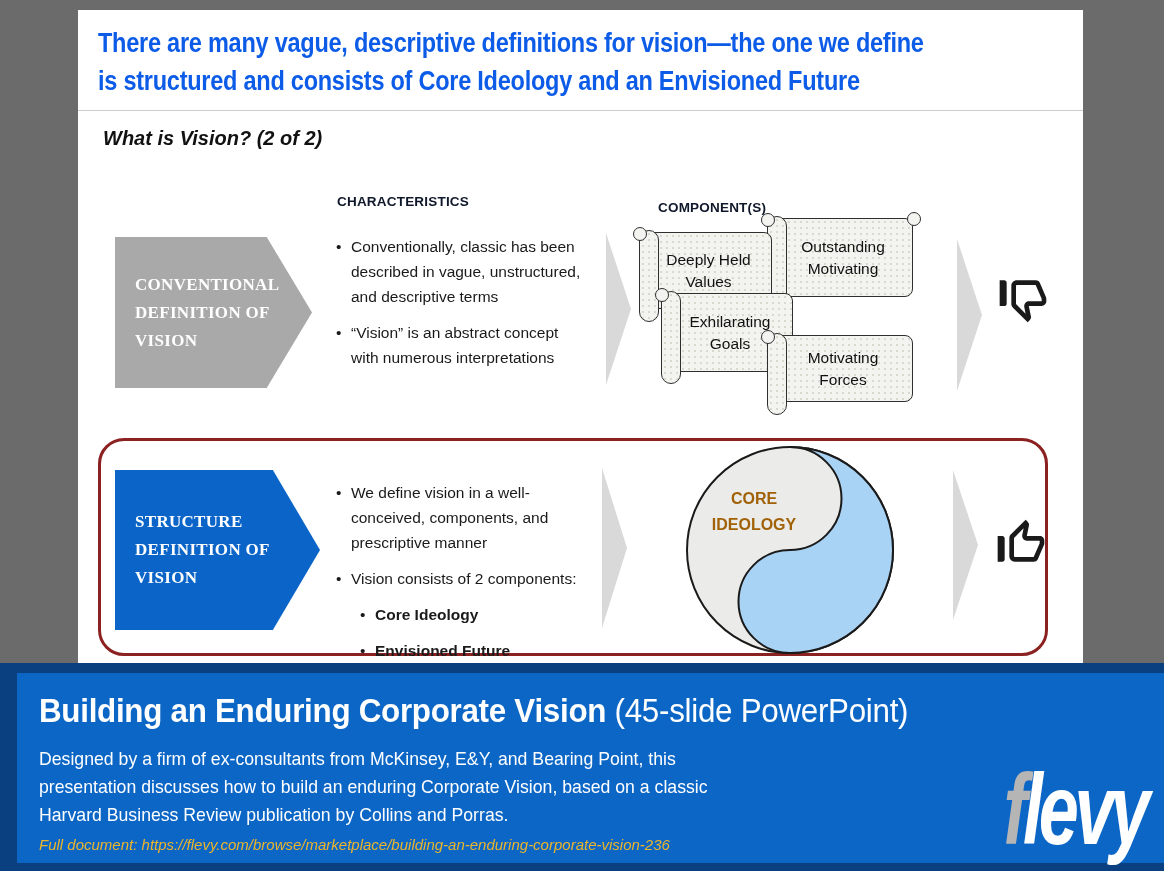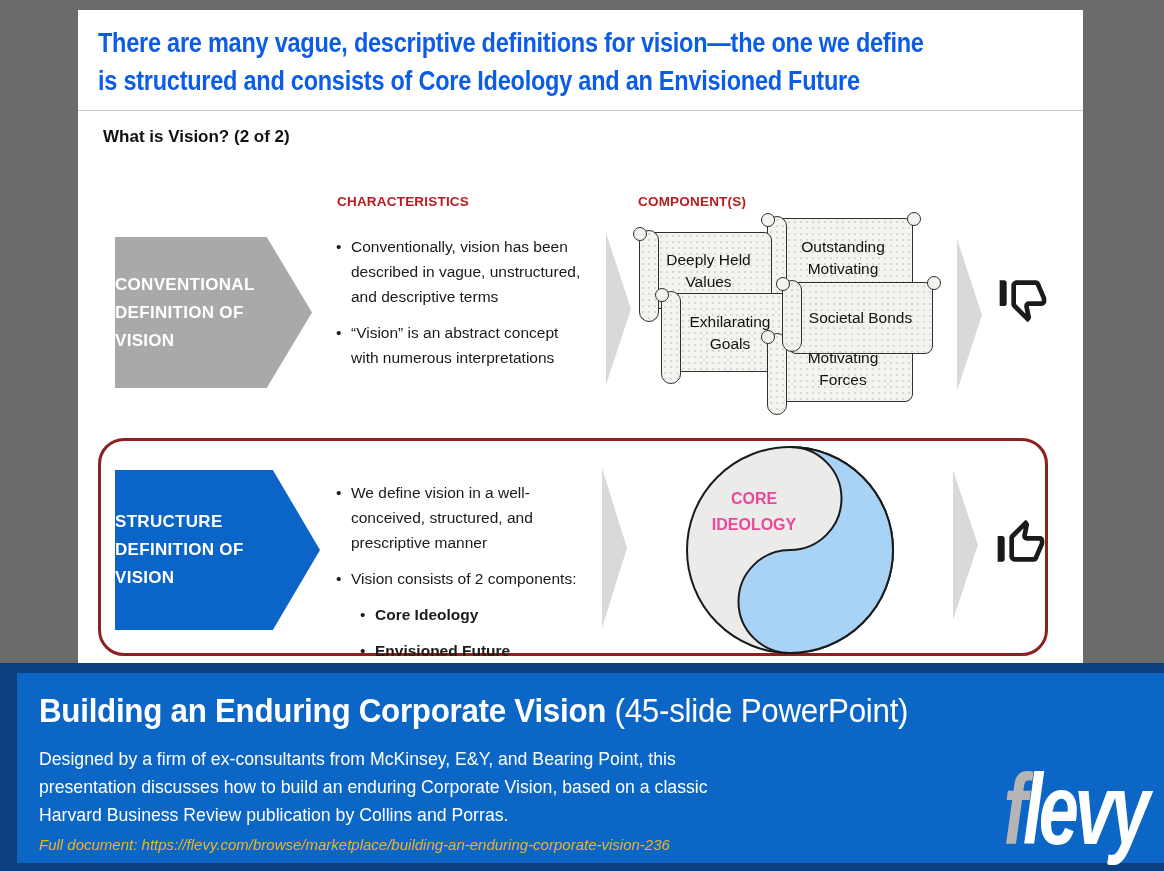--- a/index.html
+++ b/index.html
@@ -12,29 +12,30 @@
   }
   
   .slide { position: absolute; left: 78px; top: 10px; width: 1005px; height: 653px; background: var(--slide_bg,#fff); }
   .slide-title {
     position: absolute; left: 20px; top: 14px; width: 1180px;
     font-size: 28px; font-weight: bold; line-height: 38px; letter-spacing: -0.3px;
     color: var(--title_blue, #0d5ce8);
     transform: scaleX(0.84); transform-origin: left top; white-space: pre-line;
   }
   .divider { position: absolute; left: 0; top: 100px; width: 100%; height: 1px; background: #cdcdcd; }
-  .slide-subtitle { position: absolute; left: 25px; top: 117px; font-size: 17px; font-weight: bold; color: #111; }
-  .col-header { position: absolute; top: 184px; font-size: 13.5px; font-weight: bold; color: #b91c1c; letter-spacing: 0.2px; }
-  .col-header.char { left: 259px; } .col-header.comp { left: 560px; }
+  .slide-subtitle { position: absolute; left: 25px; top: 117px; font-size: 20px; font-weight: bold; font-style: italic; color: #111; }
+  .col-header { position: absolute; top: 184px; font-size: 13.5px; font-weight: bold; color: #0f172a; letter-spacing: 0.2px; }
+  .col-header.char { left: 259px; } .col-header.comp { left: 580px; margin-top: 6px; }
 
   .pent-arrow {
     position: absolute; display: flex; flex-direction: column; justify-content: center;
-    color: #fff; font-weight: bold; font-size: 17px; line-height: 28px;
+    padding-left: 20px; color: #fff; font-weight: bold; font-size: 17px; line-height: 28px;
     letter-spacing: 0.3px; white-space: pre-line;
     clip-path: polygon(0 0, 77% 0, 100% 50%, 77% 100%, 0 100%);
+    font-family: Liberation Serif, serif;
   }
   .pent-arrow.gray { left: 37px; top: 227px; width: 197px; height: 151px; background: var(--gray_arrow,#a9a9a9); }
   .pent-arrow.blue { left: 37px; top: 460px; width: 205px; height: 160px; background: var(--blue_arrow,#0b64c8); }
 
   .bullets { position: absolute; font-size: 15.5px; line-height: 25px; color: var(--text_dark,#1a1a1a); }
   .bullet { display: flex; margin-bottom: 11px; }
   .dot { width: 15px; flex: none; }
   .btxt { white-space: pre-line; }
   .sub-bullets { margin-left: 24px; }
   .sub-bullets .btxt { font-weight: bold; }
@@ -67,21 +68,21 @@
     position: absolute; width: 14px; height: 14px;
     border: 1.5px solid var(--scroll_border,#2f2f2f); border-radius: 50%;
     background: var(--scroll_fill,#f3f3ef); z-index: 3;
   }
   .curl.tl { left: -12px; top: -5px; }
   .curl.tr { right: -8px; top: -6px; }
 
   
   .highlight-box { position: absolute; left: 20px; top: 428px; width: 950px; height: 218px; border: 3px solid var(--highlight_red,#8c2121); border-radius: 26px; }
   .yinyang { position: absolute; left: 604px; top: 432px; width: 216px; height: 216px; }
-  .yy-label { position: absolute; font-weight: bold; font-size: 16px; line-height: 26px; text-align: center; white-space: pre-line; color: #ec4899; }
+  .yy-label { position: absolute; font-weight: bold; font-size: 16px; line-height: 26px; text-align: center; white-space: pre-line; color: #a16207; }
   .yy-left  { left: 2px;  top: 44px;  width: 140px; }
   .yy-right { left: 74px; top: 124px; width: 140px; }
 
   .thumb { position: absolute; width: 56px; height: 62px; }
   .thumb svg { width: 100%; height: 100%; fill: #1a1a1a; }
   .thumb.down svg { transform: scaleY(-1); }
   .thumb.up   { left: 915px; top: 502px; }
   .thumb.down { left: 917px; top: 258px; }
 
   
@@ -122,21 +123,21 @@
     <div class="col-header char">CHARACTERISTICS</div>
     <div class="col-header comp">COMPONENT(S)</div>
 
     <div class="pent-arrow gray">CONVENTIONAL
 DEFINITION OF
 VISION</div>
 
     <div class="bullets" style="left:258px; top:224px; width:280px;">
       <div class="bullet">
         <span class="dot">•</span>
-        <div class="btxt">Conventionally, vision has been
+        <div class="btxt">Conventionally, classic has been
 described in vague, unstructured,
 and descriptive terms</div>
       </div>
       <div class="bullet">
         <span class="dot">•</span>
         <div class="btxt">“Vision” is an abstract concept
 with numerous interpretations</div>
       </div>
     </div>
 
@@ -164,46 +165,40 @@
 Goals</div>
     </div>
 
     <div class="scroll" style="left:695px; top:325px; width:140px; height:67px; z-index:4;">
       <span class="roll" style="top:-2px; bottom:-13px;"></span>
       <span class="curl tl"></span>
       <div class="scroll-box">Motivating
 Forces</div>
     </div>
 
-    <div class="scroll" style="left:710px; top:272px; width:145px; height:72px; z-index:5;">
-      <span class="roll" style="top:-2px; bottom:2px;"></span>
-      <span class="curl tl"></span>
-      <span class="curl tr"></span>
-      <div class="scroll-box">Societal Bonds</div>
-    </div>
 
     <div class="chev c2"></div>
 
     <div class="thumb down">
       <svg viewBox="0 0 24 24">
           <path d="M13.11 5.72l-.57 2.89c-.12.59.04 1.2.42 1.66.38.46.94.73 1.54.73H20v1.08L17.43 18H9.34c-.18 0-.34-.16-.34-.34V9.82l4.11-4.1M14 2 7.59 8.41c-.38.38-.59.89-.59 1.42v7.83C7 18.95 8.05 20 9.34 20h8.1c.71 0 1.36-.37 1.72-.97l2.67-6.15c.11-.25.17-.52.17-.8V11c0-1.1-.9-2-2-2h-5.5l.92-4.65c.05-.22.02-.46-.08-.66-.23-.45-.52-.86-.88-1.22L14 2zM4 9H2v11h2c.55 0 1-.45 1-1v-9c0-.55-.45-1-1-1z"></path>
         </svg>
     </div>
 
     <div class="highlight-box"></div>
 
     <div class="pent-arrow blue">STRUCTURE
 DEFINITION OF
 VISION</div>
 
     <div class="bullets" style="left:258px; top:470px; width:290px;">
       <div class="bullet">
         <span class="dot">•</span>
         <div class="btxt">We define vision in a well-
-conceived, structured, and
+conceived, components, and
 prescriptive manner</div>
       </div>
       <div class="bullet">
         <span class="dot">•</span>
         <div class="btxt">Vision consists of 2 components:</div>
       </div>
       <div class="sub-bullets">
         <div class="bullet">
           <span class="dot">•</span>
           <div class="btxt">Core Ideology</div>

